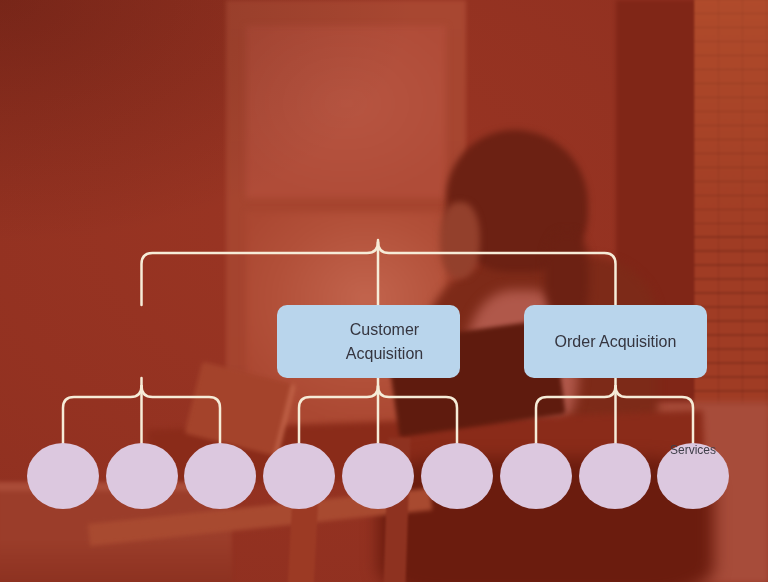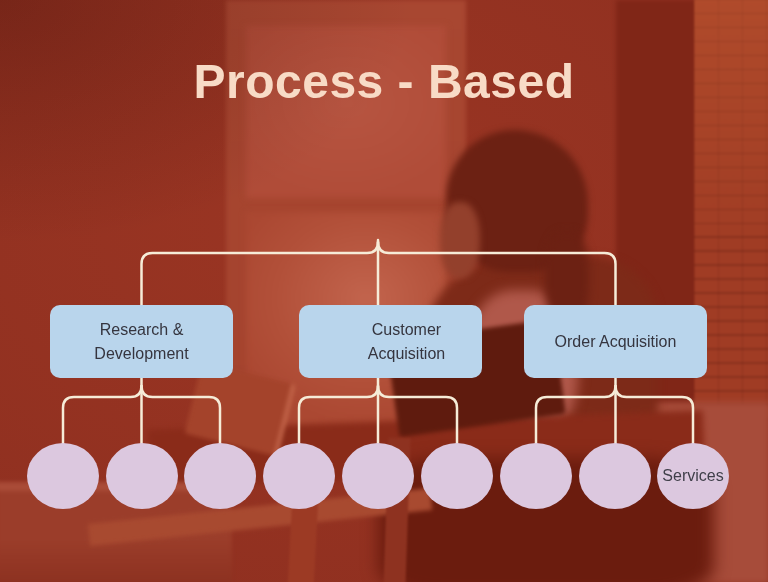--- a/index.html
+++ b/index.html
@@ -46,25 +46,25 @@
 
   .title{position:absolute;left:0;top:54px;width:768px;z-index:2;text-align:center;
          font-size:48px;font-weight:700;letter-spacing:0.5px;color:var(--title_text,#f8dbc6);}
 
   .node{position:absolute;z-index:2;display:flex;align-items:center;justify-content:center;
         text-align:center;color:var(--node_text,#35353f);}
   .ceo{left:303px;top:167px;width:150px;height:73px;border-radius:8px;
        background:var(--root_fill,#fadcca);font-size:21px;}
   .dept{top:305px;width:183px;height:73px;border-radius:10px;
         background:var(--dept_fill,#b9d5ec);font-size:16px;line-height:1.45;white-space:pre-line;}
-  .d1{left:50px;} .d2{left:299px;padding-left:32px;} .d3{left:524px;}
+  .d1{left:50px;} .d2{left:277px;padding-left:32px;} .d3{left:524px;}
 
   .leaf{position:absolute;z-index:2;top:443px;width:72px;height:66px;border-radius:50%;
-        background:var(--leaf_fill,#dcc8df);display:flex;align-items:center;justify-content:center;
-        font-size:16px;color:var(--leaf_text,#3f3f49);}
+        background:var(--leaf_fill,#dcc8df);display:flex;justify-content:center;
+        font-size:12px;color:var(--leaf_text,#3f3f49);}
 </style>
 </head>
 <body>
 
 <div class="stage">
 
   <div class="photo">
     <div class="window"></div>
     <div class="pane-top"></div>
     <div class="pane-bottom"></div>
@@ -99,27 +99,22 @@
 
     <path d="M378 378 L378 445"></path>
     <path d="M378 386 Q378 397 367 397 L310 397 Q299 397 299 408 L299 445"></path>
     <path d="M378 386 Q378 397 389 397 L446 397 Q457 397 457 408 L457 445"></path>
 
     <path d="M615.5 378 L615.5 445"></path>
     <path d="M615.5 386 Q615.5 397 604.5 397 L547 397 Q536 397 536 408 L536 445"></path>
     <path d="M615.5 386 Q615.5 397 626.5 397 L682 397 Q693 397 693 408 L693 445"></path>
   </svg>
 
-  <div class="title">Process - Based</div>
 
 
-  <div class="node dept d1">
-    <span>Research &amp;
-Development</span>
-  </div>
   <div class="node dept d2">
     <span>Customer
 Acquisition</span>
   </div>
   <div class="node dept d3">
     <span>Order Acquisition</span>
   </div>
 
   <div class="leaf" style="left:27px">
       <span></span>

